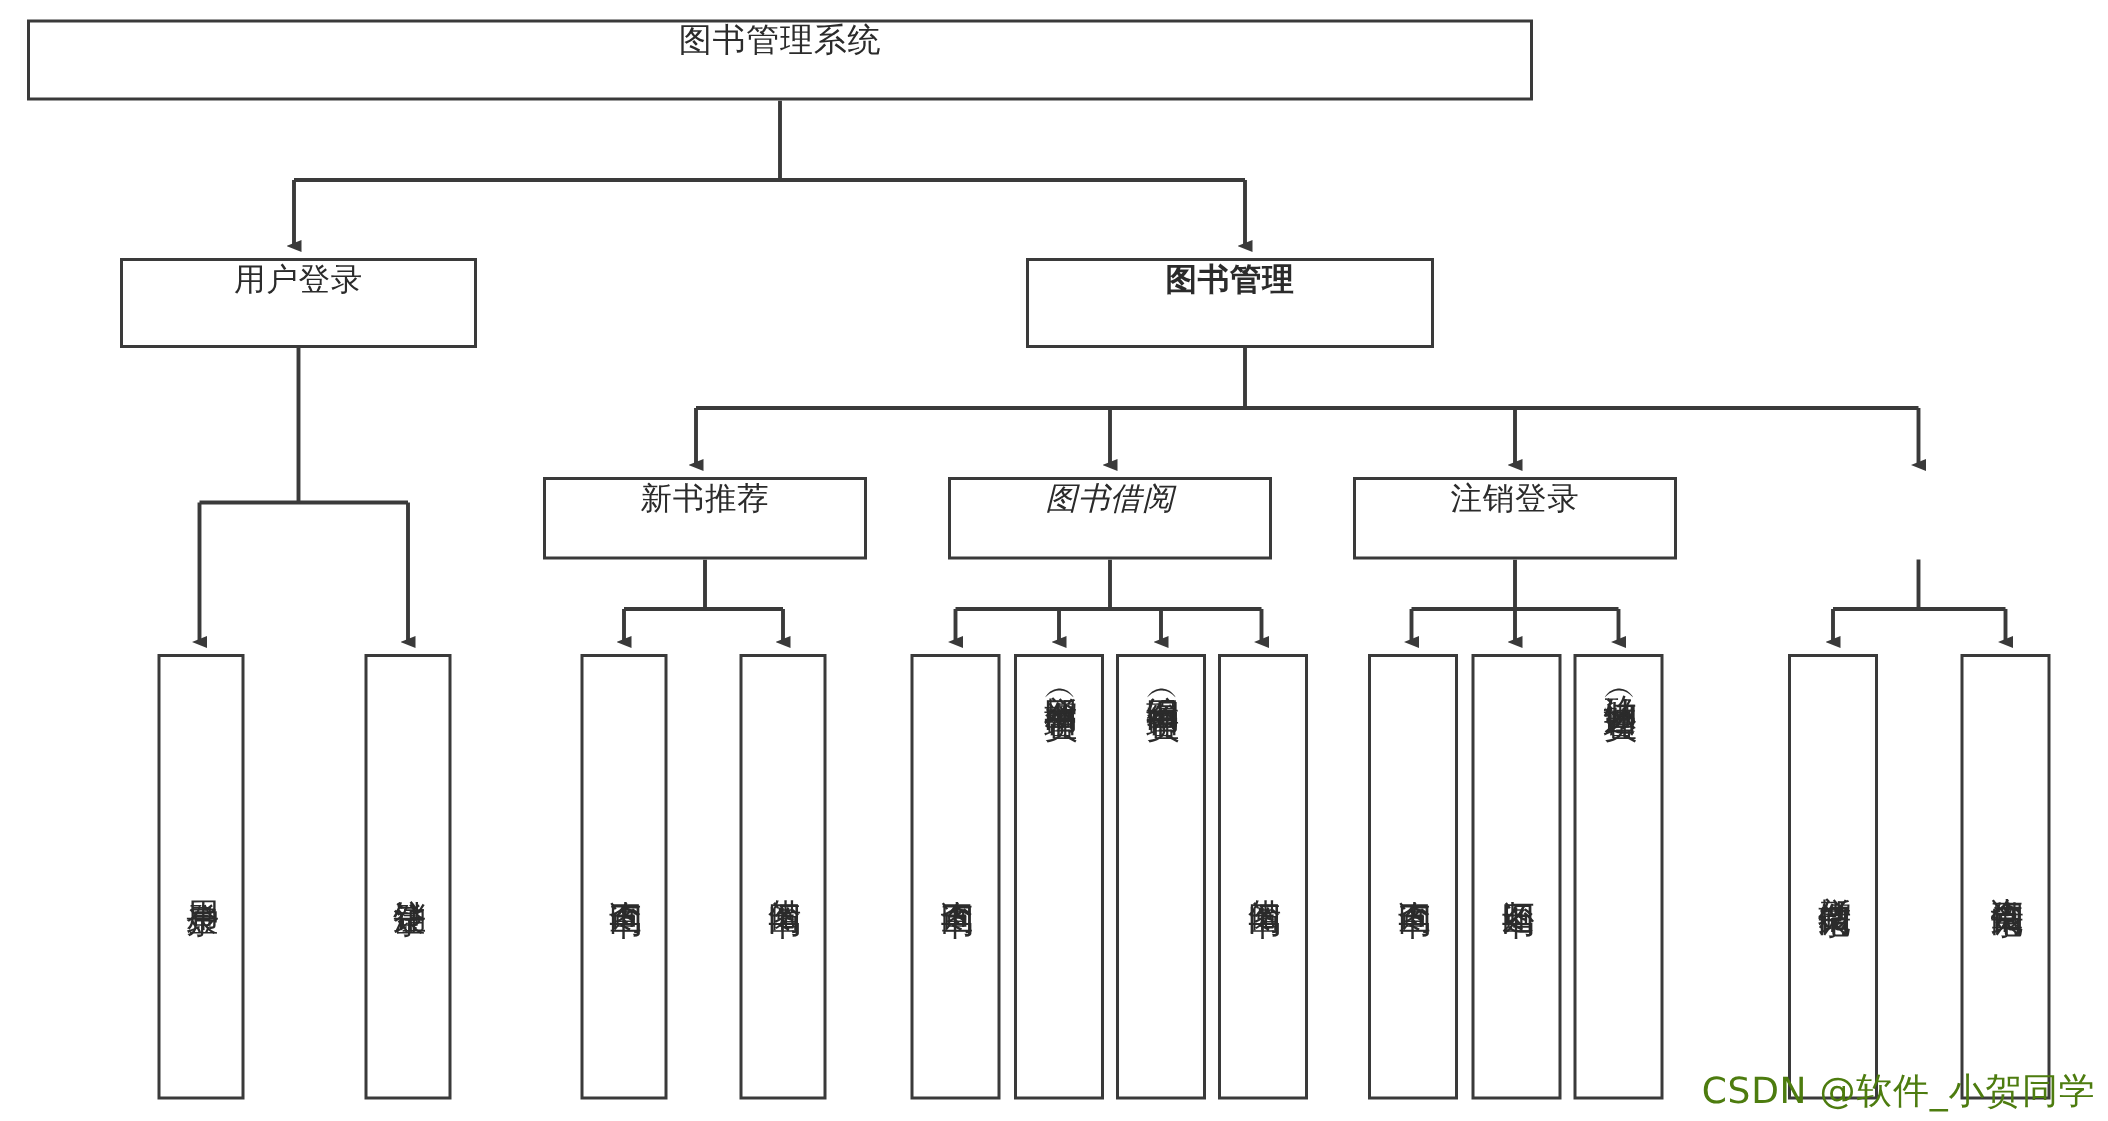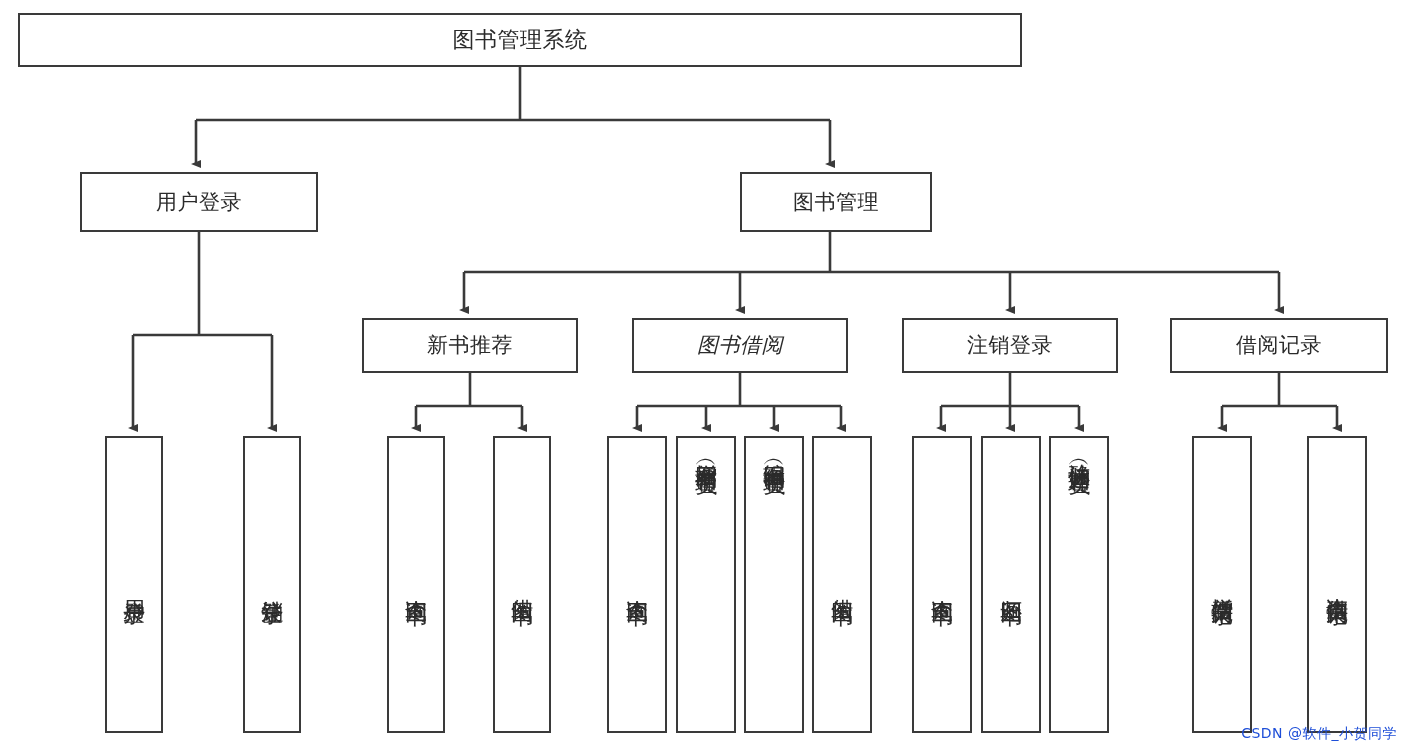--- a/index.html
+++ b/index.html
@@ -25,21 +25,21 @@
     width: 1405px;
     height: 747px;
     pointer-events: none;
   }
   .node {
     position: absolute;
     box-sizing: border-box;
     background: #ffffff;
     border: 2px solid #3a3a3a;
     display: flex;
-    align-items: center;
+    align-items: flex-start;
     justify-content: center;
     color: #1a1a1a;
   }
   .node-label {
     display: block;
     text-align: center;
     line-height: 1.18;
     letter-spacing: 0.5px;
     color: #2b2b2b;
   }
@@ -63,22 +63,22 @@
     align-items: center;
     padding-top: 0;
   }
   #root-node .node-label {
     font-size: 22px;
   }
   #watermark {
     position: absolute;
     right: 8px;
     bottom: 4px;
-    font-size: 14px;
-    color: #1d4ed8;
+    font-size: 24px;
+    color: #4d7c0f;
     white-space: nowrap;
     letter-spacing: 0.5px;
     pointer-events: none;
   }
 </style>
 </head>
 <body>
 
 <div id="diagram-root">
 
@@ -132,36 +132,33 @@
     </g>
   </svg>
 
   <div class="node horizontal" id="root-node" style="left:18px; top:13px; width:1004px; height:54px;">
     <span class="node-label">图书管理系统</span>
   </div>
 
   <div class="node horizontal" style="left:80px; top:172px; width:238px; height:60px;">
     <span class="node-label">用户登录</span>
   </div>
-  <div class="node horizontal" style="left:740px; top:172px; width:192px; height:60px;">
+  <div class="node horizontal" style="left:684px; top:172px; width:272px; height:60px;font-weight:bold;">
     <span class="node-label">图书管理</span>
   </div>
 
   <div class="node horizontal" style="left:362px; top:318px; width:216px; height:55px;">
     <span class="node-label">新书推荐</span>
   </div>
   <div class="node horizontal" style="left:632px; top:318px; width:216px; height:55px;font-style:italic;">
     <span class="node-label">图书借阅</span>
   </div>
   <div class="node horizontal" style="left:902px; top:318px; width:216px; height:55px;">
     <span class="node-label">注销登录</span>
   </div>
-  <div class="node horizontal" style="left:1170px; top:318px; width:218px; height:55px;">
-    <span class="node-label">借阅记录</span>
-  </div>
 
   <div class="node vertical centered" style="left:105px; top:436px; width:58px; height:297px;">
     <span class="node-label">用户登录</span>
   </div>
   <div class="node vertical centered" style="left:243px; top:436px; width:58px; height:297px;">
     <span class="node-label">注销登录</span>
   </div>
 
   <div class="node vertical centered" style="left:387px; top:436px; width:58px; height:297px;">
     <span class="node-label">查询图书</span>

